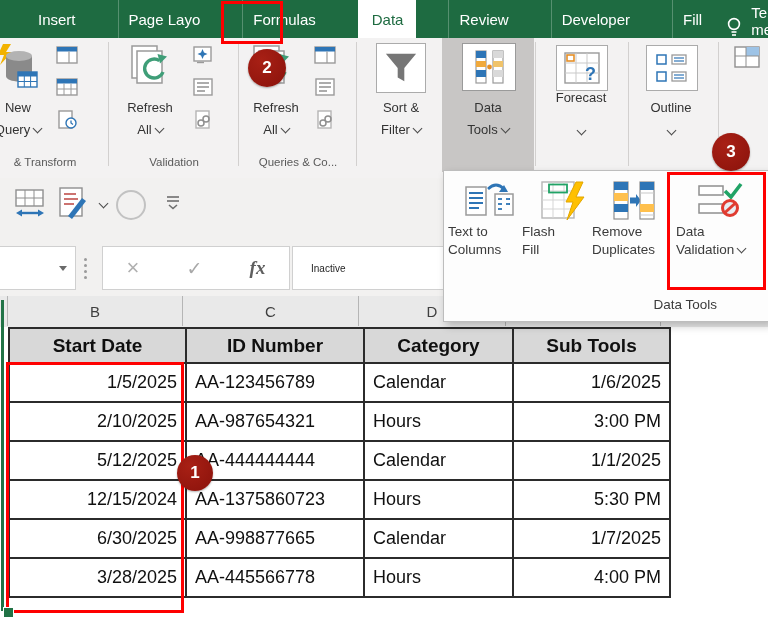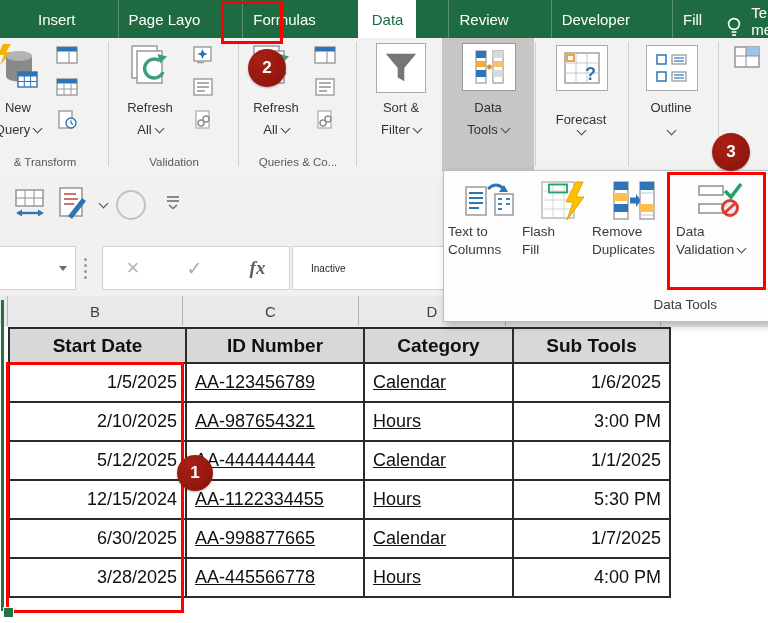--- a/index.html
+++ b/index.html
@@ -38,21 +38,21 @@
   
   #colrow{position:absolute;left:0;top:296px;width:768px;height:31px;background:#e9e9e9;border-bottom:1px solid #9d9d9d;}
   .colcell{position:absolute;top:0;height:30px;border-right:1px solid #b5b5b5;display:flex;align-items:center;justify-content:center;
     font-size:15px;color:#3f3f3f;}
   #sheet-bg{position:absolute;left:0;top:327px;width:768px;height:296px;background:#fff;}
   table#grid{position:absolute;left:8px;top:327px;border-collapse:collapse;z-index:5;}
   #grid th,#grid td{border:2px solid #2b2b2b;padding:0 8px;height:37px;background:#fff;
     font-size:18px;color:#101010;white-space:nowrap;overflow:hidden;}
   #grid th{background:#d8d8d8;font-weight:bold;font-size:19px;text-align:center;height:33px;}
   #grid td{height:37px;}
-  .ar{text-align:right;} .al{text-align:left;padding-left:6px;text-decoration:underline;}
+  .ar{text-align:right;} .al{text-align:left;padding-left:6px;}
   
   .redbox{position:absolute;border:3px solid #fe0000;z-index:50;}
   .badge{position:absolute;border-radius:50%;background:radial-gradient(circle at 35% 30%,#a82015,#8a120b);
     color:#fff;font-weight:bold;font-size:17px;display:flex;align-items:center;justify-content:center;z-index:60;
     box-shadow:0 1px 2px rgba(0,0,0,.3);}
   .greenline{position:absolute;background:#217346;z-index:8;}
   #fillhandle{position:absolute;left:3px;top:607px;width:9px;height:9px;background:#217346;border:1px solid #fff;z-index:55;}
   .dotcol{display:flex;flex-direction:column;gap:3px;}
   .dotcol i{width:3px;height:3px;border-radius:50%;background:#9a9a9a;}
   .nbx-arrow{width:0;height:0;border-left:4px solid transparent;border-right:4px solid transparent;border-top:5px solid #6a6a6a;}
@@ -234,21 +234,21 @@
         <svg width="38" height="34" viewBox="0 0 38 34">
           <rect x="2" y="2" width="34" height="30" fill="#fff" stroke="#9a9a9a" stroke-width="1.4"></rect>
           <line x1="2" y1="12" x2="36" y2="12" stroke="#c9c9c9" stroke-width="1"></line>
             <line x1="2" y1="22" x2="36" y2="22" stroke="#c9c9c9" stroke-width="1"></line>
           <line x1="13" y1="2" x2="13" y2="32" stroke="#c9c9c9" stroke-width="1"></line>
             <line x1="24" y1="2" x2="24" y2="32" stroke="#c9c9c9" stroke-width="1"></line>
           <rect x="4" y="4" width="7" height="6" fill="none" stroke="#e58f27" stroke-width="1.6"></rect>
           <text x="22" y="29" font-size="18" font-weight="bold" fill="#2e75b6" font-family="Liberation Sans, sans-serif">?</text>
         </svg>
       </div>
-      <div class="rline" style="top:74px;">Forecast</div>
+      <div class="rline" style="top:52px;">Forecast</div>
       <div class="rline" style="top:86px;"><span class="chv" style="margin-left:0;"></span></div>
     </div>
 
     <div class="rgroup" style="left:628px;width:86px;">
       <div class="iconbox" style="left:18px;top:7px;width:50px;height:44px;">
         <svg width="34" height="32" viewBox="0 0 34 32">
           <rect x="2" y="3" width="9" height="9" fill="#fff" stroke="#2e75b6" stroke-width="1.5"></rect>
           <rect x="2" y="20" width="9" height="9" fill="#fff" stroke="#2e75b6" stroke-width="1.5"></rect>
           <rect x="17" y="3" width="14" height="9" fill="#fff" stroke="#9a9a9a" stroke-width="1.3"></rect>
           <rect x="17" y="20" width="14" height="9" fill="#fff" stroke="#9a9a9a" stroke-width="1.3"></rect>
@@ -360,21 +360,21 @@
       <td class="ar">3:00 PM</td>
     </tr>
     <tr>
       <td class="ar">5/12/2025</td>
       <td class="al">AA-444444444</td>
       <td class="al">Calendar</td>
       <td class="ar">1/1/2025</td>
     </tr>
     <tr>
       <td class="ar">12/15/2024</td>
-      <td class="al">AA-1122334455</td>
+      <td class="al">AA-1375860723</td>
       <td class="al">Hours</td>
       <td class="ar">5:30 PM</td>
     </tr>
     <tr>
       <td class="ar">6/30/2025</td>
       <td class="al">AA-998877665</td>
       <td class="al">Calendar</td>
       <td class="ar">1/7/2025</td>
     </tr>
     <tr>

